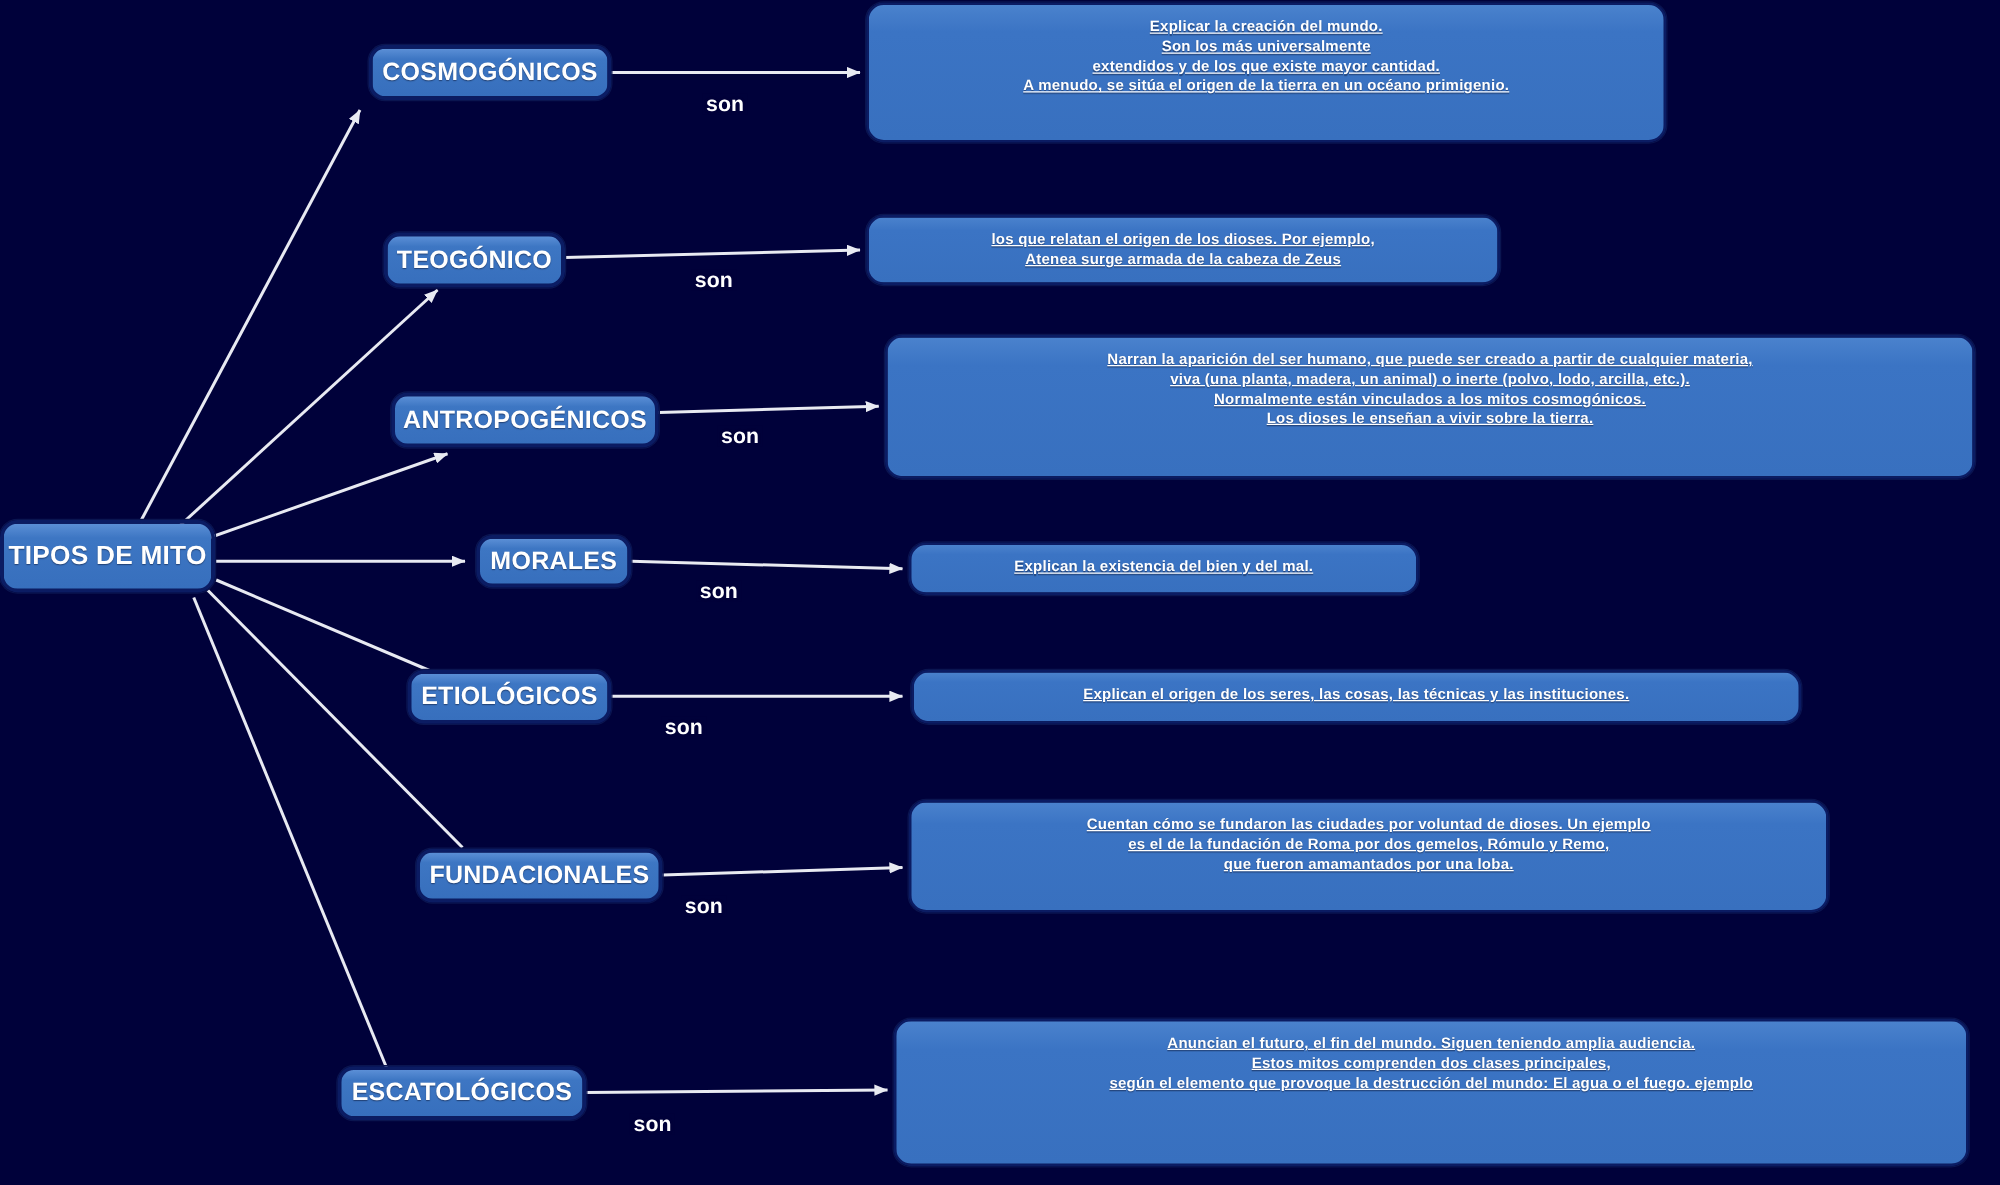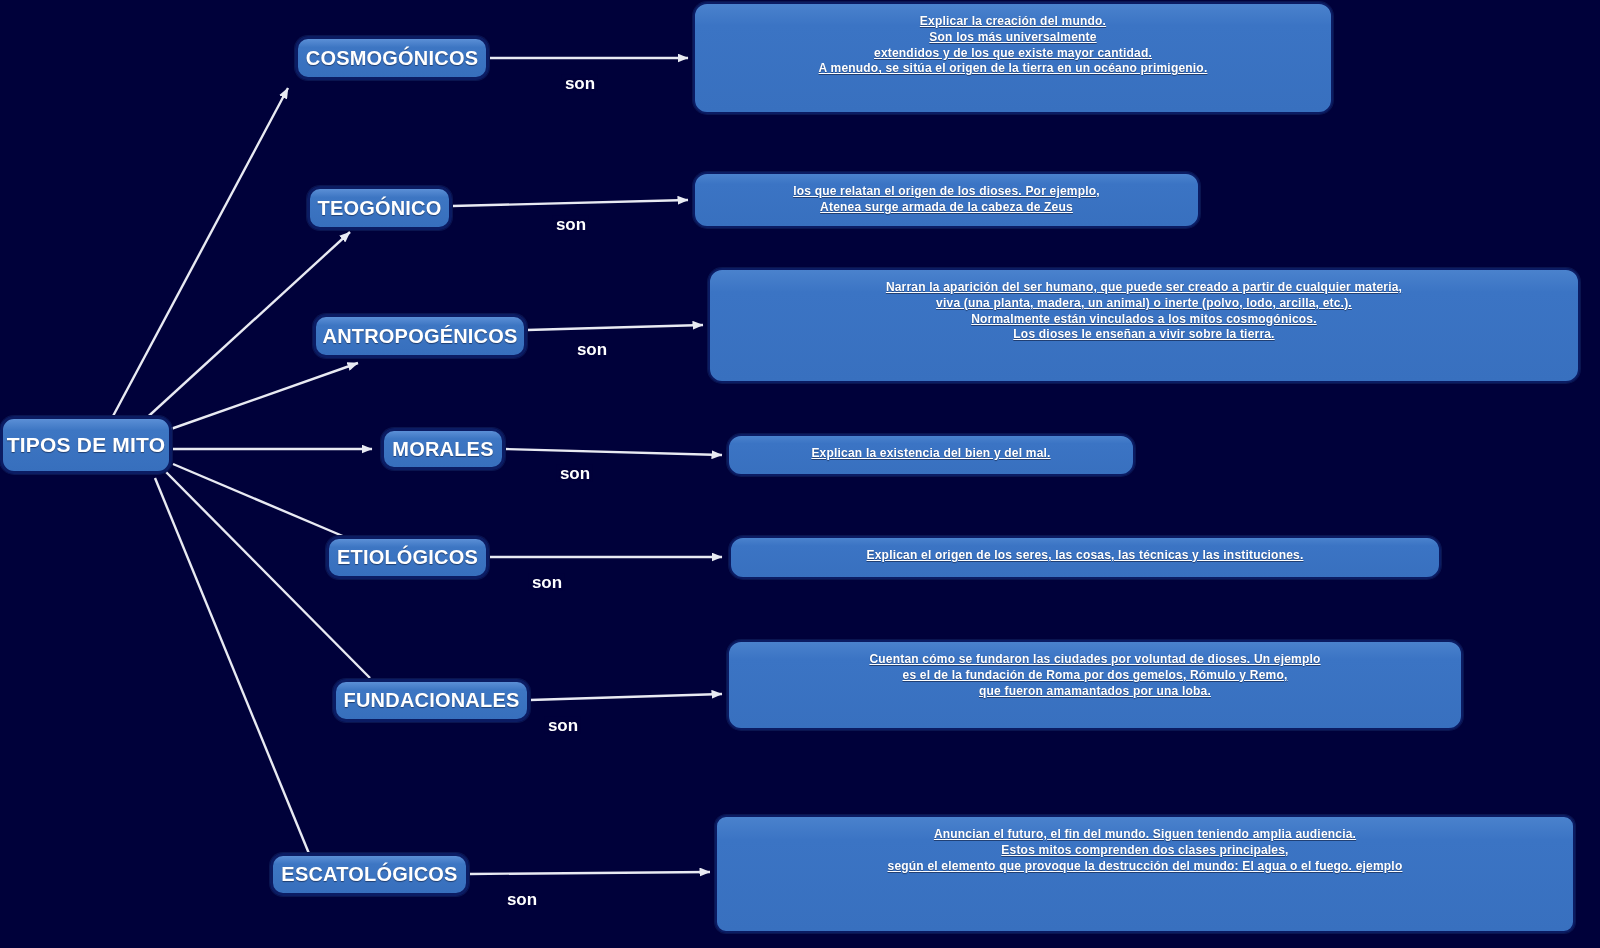--- a/index.html
+++ b/index.html
@@ -170,19 +170,19 @@
   <div class="node desc" style="left:727px; top:624px; width:736px; height:90px; display:block;margin-top:16px;">
     <span>Cuentan cómo se fundaron las ciudades por voluntad de dioses. Un ejemplo</span>
     <span>es el de la fundación de Roma por dos gemelos, Rómulo y Remo,</span>
     <span>que fueron amamantados por una loba.</span>
   </div>
 
   <div class="node cat" style="left:270px; top:853px; width:199px; height:43px;">
     <span>ESCATOLÓGICOS</span>
   </div>
   <div class="son" style="left:522px; top:873px;">son</div>
-  <div class="node desc" style="left:715px; top:815px; width:860px; height:118px; display:block;border-radius:11px;">
+  <div class="node desc" style="left:715px; top:815px; width:860px; height:118px; display:block;">
     <span>Anuncian el futuro, el fin del mundo. Siguen teniendo amplia audiencia.</span>
     <span>Estos mitos comprenden dos clases principales,</span>
     <span>según el elemento que provoque la destrucción del mundo: El agua o el fuego. ejemplo</span>
   </div>
 
 </div>
 
 </body></html>

